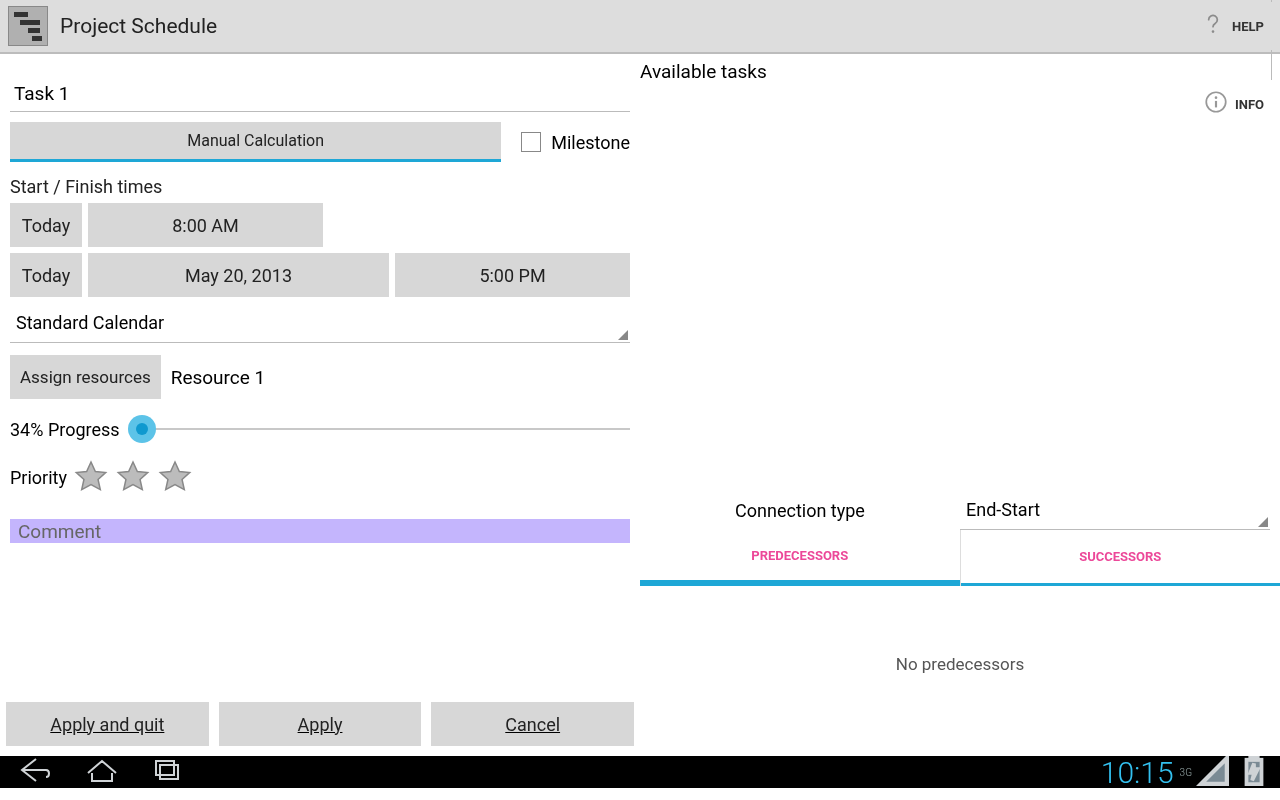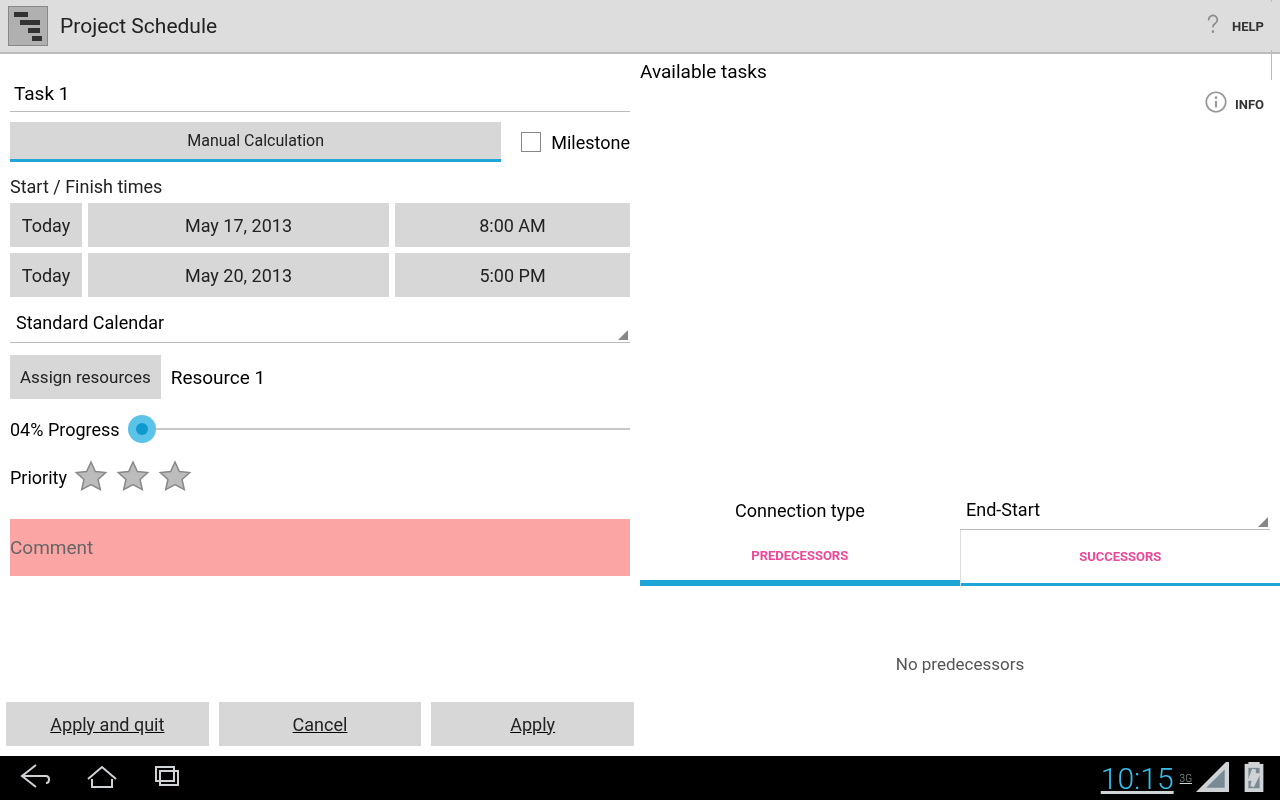--- a/index.html
+++ b/index.html
@@ -51,39 +51,39 @@
   .slider .track{position:absolute; left:0; right:0; top:13px; height:2px; background:#c8c8c8;}
   .slider .thumb-halo{position:absolute; left:-2px; top:0; width:28px;height:28px;border-radius:50%; background:#5cc3e8;}
   .slider .thumb{position:absolute; left:6px; top:8px; width:12px;height:12px;border-radius:50%; background:#0f99cf;}
   
   .priority{display:flex; align-items:center; gap:6px; margin-top:16px;}
   .priority .lbl{font-size:18px;}
   .star{width:36px;height:36px; cursor:pointer;}
   .star svg{width:36px;height:36px; fill:#bcbcbc; stroke:#888; stroke-width:1;}
   
   .comment{margin-top:24px;}
-  .comment input{background:#fca5a5; border:none; height:57px; width:100%; font-size:19px; padding:0 0; color:#555;}
+  .comment input{background:#c4b5fd; border:none; height:24px; width:100%; font-size:19px; padding:0 8px; color:#555;}
   .comment input::placeholder{color:#666;}
   
   .bottom-actions{position:absolute; left:6px; right:6px; bottom:6px; display:flex; gap:10px;text-decoration:underline;}
   .bottom-actions .btn{flex:1; height:44px;}
   
   .right-top{display:flex; align-items:center; gap:10px; padding-right:18px;}
   .right-top .avail{font-size:19px; flex:1;}
   .right-top .options{width:315px; height:40px; background:#d7d7d7; border:1px solid #bbb;}
   .conn{display:flex; align-items:center; position:absolute; left:0; right:0; top:436px; padding:0 10px 0 0;}
   .conn .lbl{flex:1; text-align:center; font-size:18px;}
   .conn .spinner{flex:0 0 310px; border-bottom:1px solid #bbb;}
   .tabs{position:absolute; top:476px; left:0; right:0; height:56px; display:flex;}
   .tab{flex:1; display:flex; align-items:center; justify-content:center; font-size:13px; font-weight:700; color:#ec4899; border-bottom:3px solid #1ea7d6; cursor:pointer;text-align:center;}
   .tab.active{border-bottom:6px solid #1ea7d6;}
   .tabs .tabsep{width:1px; background:#ddd;}
   .no-pred{position:absolute; top:600px; left:0; right:0; text-align:center; font-size:17px; color:#555;}
   
-  .navbar{position:absolute; left:0; right:0; bottom:0; height:44px; background:#000; display:flex; align-items:center; color:#cfd3d6;text-decoration:underline;}
+  .navbar{position:absolute; left:0; right:0; bottom:12px; height:32px; background:#000; display:flex; align-items:center; color:#cfd3d6;}
   .navbar .navbtns{display:flex; gap:30px; padding-left:18px;}
   .navbar svg{width:36px;height:30px; stroke:#cfd3d6; fill:none; stroke-width:2;}
   .navbar .clock{margin-left:auto; display:flex; align-items:center; gap:6px; padding-right:8px; color:#33c0ef; font-size:30px; font-weight:300; font-family:"Roboto Light","Helvetica Neue",Arial;}
   .navbar .sys{display:flex; align-items:center; gap:4px; font-size:10px; color:#9aa;}
   .gantt-icon{display:flex; flex-direction:column; gap:3px;}
   .gantt-icon i{display:block;height:5px;background:#333;}
 </style>
 </head>
 <body>
 
@@ -144,42 +144,41 @@
         <span class="chk"></span>
         <span>Milestone</span>
       </label>
     </div>
 
     <div class="section-label">Start / Finish times</div>
 
     <div class="times">
       <div class="time-row">
         <button class="btn today">Today</button>
-        <button class="btn date">May 17, 2013</button>
         <button class="btn time">8:00 AM</button>
       </div>
       <div class="time-row">
         <button class="btn today">Today</button>
         <button class="btn date">May 20, 2013</button>
         <button class="btn time">5:00 PM</button>
       </div>
     </div>
 
     <div class="spinner">
       <span>Standard Calendar</span>
       <span class="caret"></span>
     </div>
 
     <div class="assign-row">
       <button class="btn small">Assign resources</button>
       <span class="res">Resource 1</span>
     </div>
 
     <div class="progress">
-      <span class="lbl">04% Progress</span>
+      <span class="lbl">34% Progress</span>
       <div class="slider">
         <div class="track"></div>
         <div class="thumb-halo"></div>
         <div class="thumb"></div>
       </div>
     </div>
 
     <div class="priority">
       <span class="lbl">Priority</span>
       <span class="star"><svg viewBox="0 0 24 24">
@@ -192,22 +191,22 @@
             <path d="M12 2l2.9 6.3 6.9.7-5.1 4.6 1.5 6.8L12 17l-6.2 3.4 1.5-6.8L2.2 9l6.9-.7L12 2z"></path>
           </svg></span>
     </div>
 
     <div class="comment">
       <input placeholder="Comment" style="">
     </div>
 
     <div class="bottom-actions">
       <button class="btn">Apply and quit</button>
+      <button class="btn">Apply</button>
       <button class="btn">Cancel</button>
-      <button class="btn">Apply</button>
     </div>
   </div>
 
   <div class="right">
     <div class="right-top">
       <span class="avail">Available tasks</span>
     </div>
 
     <div class="conn">
       <span class="lbl">Connection type</span>

